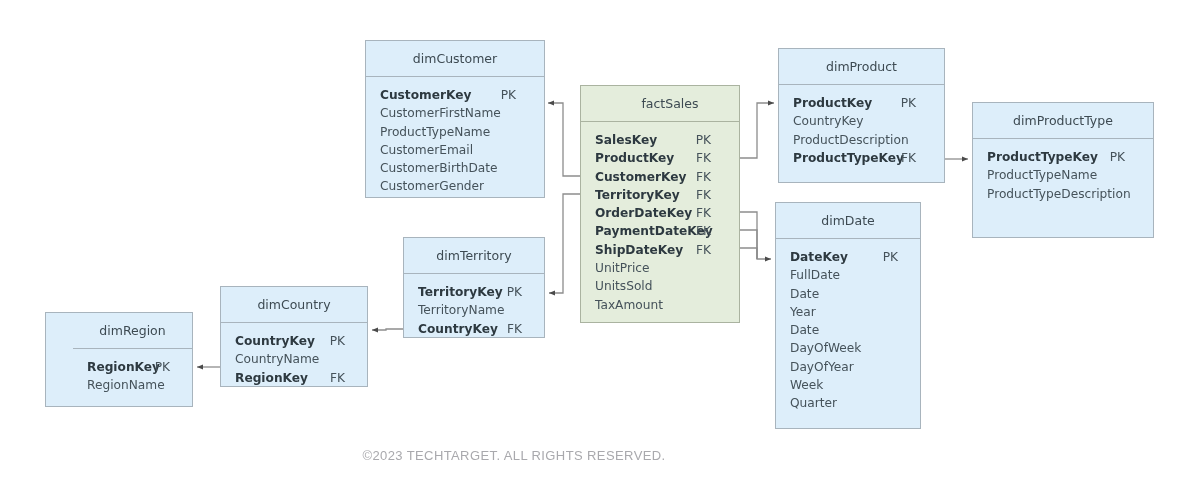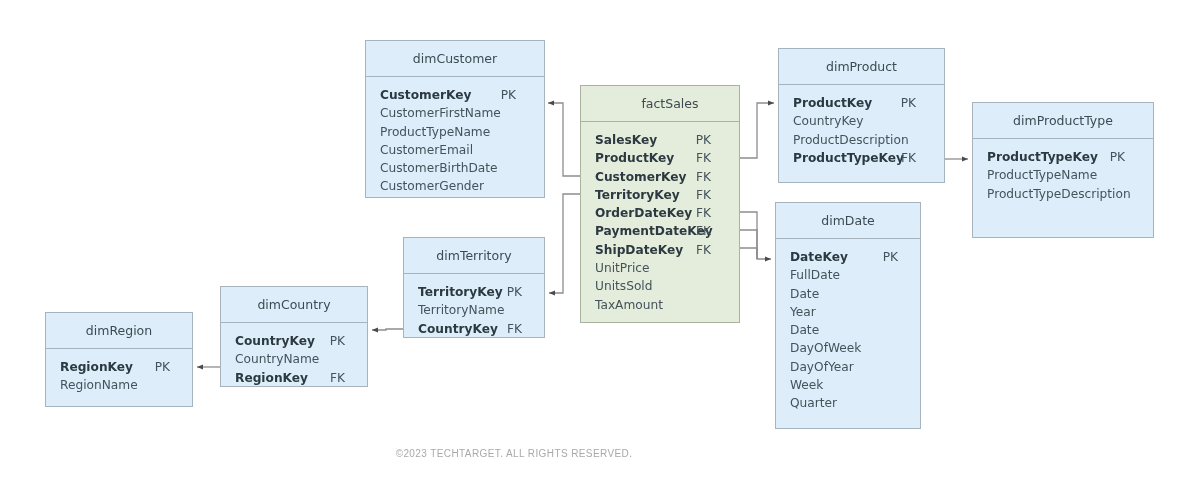--- a/index.html
+++ b/index.html
@@ -69,21 +69,21 @@
     font-weight: normal;
     color: #45525a;
     font-size: 12.2px;
     margin-left: 32px;
   }
   .footer {
     position: absolute;
     left: 0;
     width: 1028px;
     text-align: center;
-    font-size: 10px;
+    font-size: 13px;
     letter-spacing: 0.4px;
     color: #a9a9ad;
     font-family: "Liberation Sans", sans-serif;
   }
 </style>
 </head>
 <body>
 
 <div id="canvas">
 
@@ -180,21 +180,21 @@
         </div>
       </div>
       <div class="entity" style="left: 220px; top: 286px; width: 148px; height: 101px;">
         <div class="entity-title">dimCountry</div>
         <div class="field-list">
           <div class="field key"><span>CountryKey</span><span class="keytag" style="right: 22px;">PK</span></div>
           <div class="field"><span>CountryName</span></div>
           <div class="field key"><span>RegionKey</span><span class="keytag" style="right: 22px;">FK</span></div>
         </div>
       </div>
-      <div class="entity" style="left: 45px; top: 312px; width: 148px; height: 95px;">
+      <div class="entity" style="left: 45px; top: 312px; width: 148px; height: 95px; padding-left: 27px;">
         <div class="entity-title">dimRegion</div>
         <div class="field-list">
           <div class="field key"><span>RegionKey</span><span class="keytag" style="right: 22px;">PK</span></div>
           <div class="field"><span>RegionName</span></div>
         </div>
       </div>
     </div>
 
   <div class="footer" style="top: 448px;">©2023 TECHTARGET. ALL RIGHTS RESERVED.</div>
 

